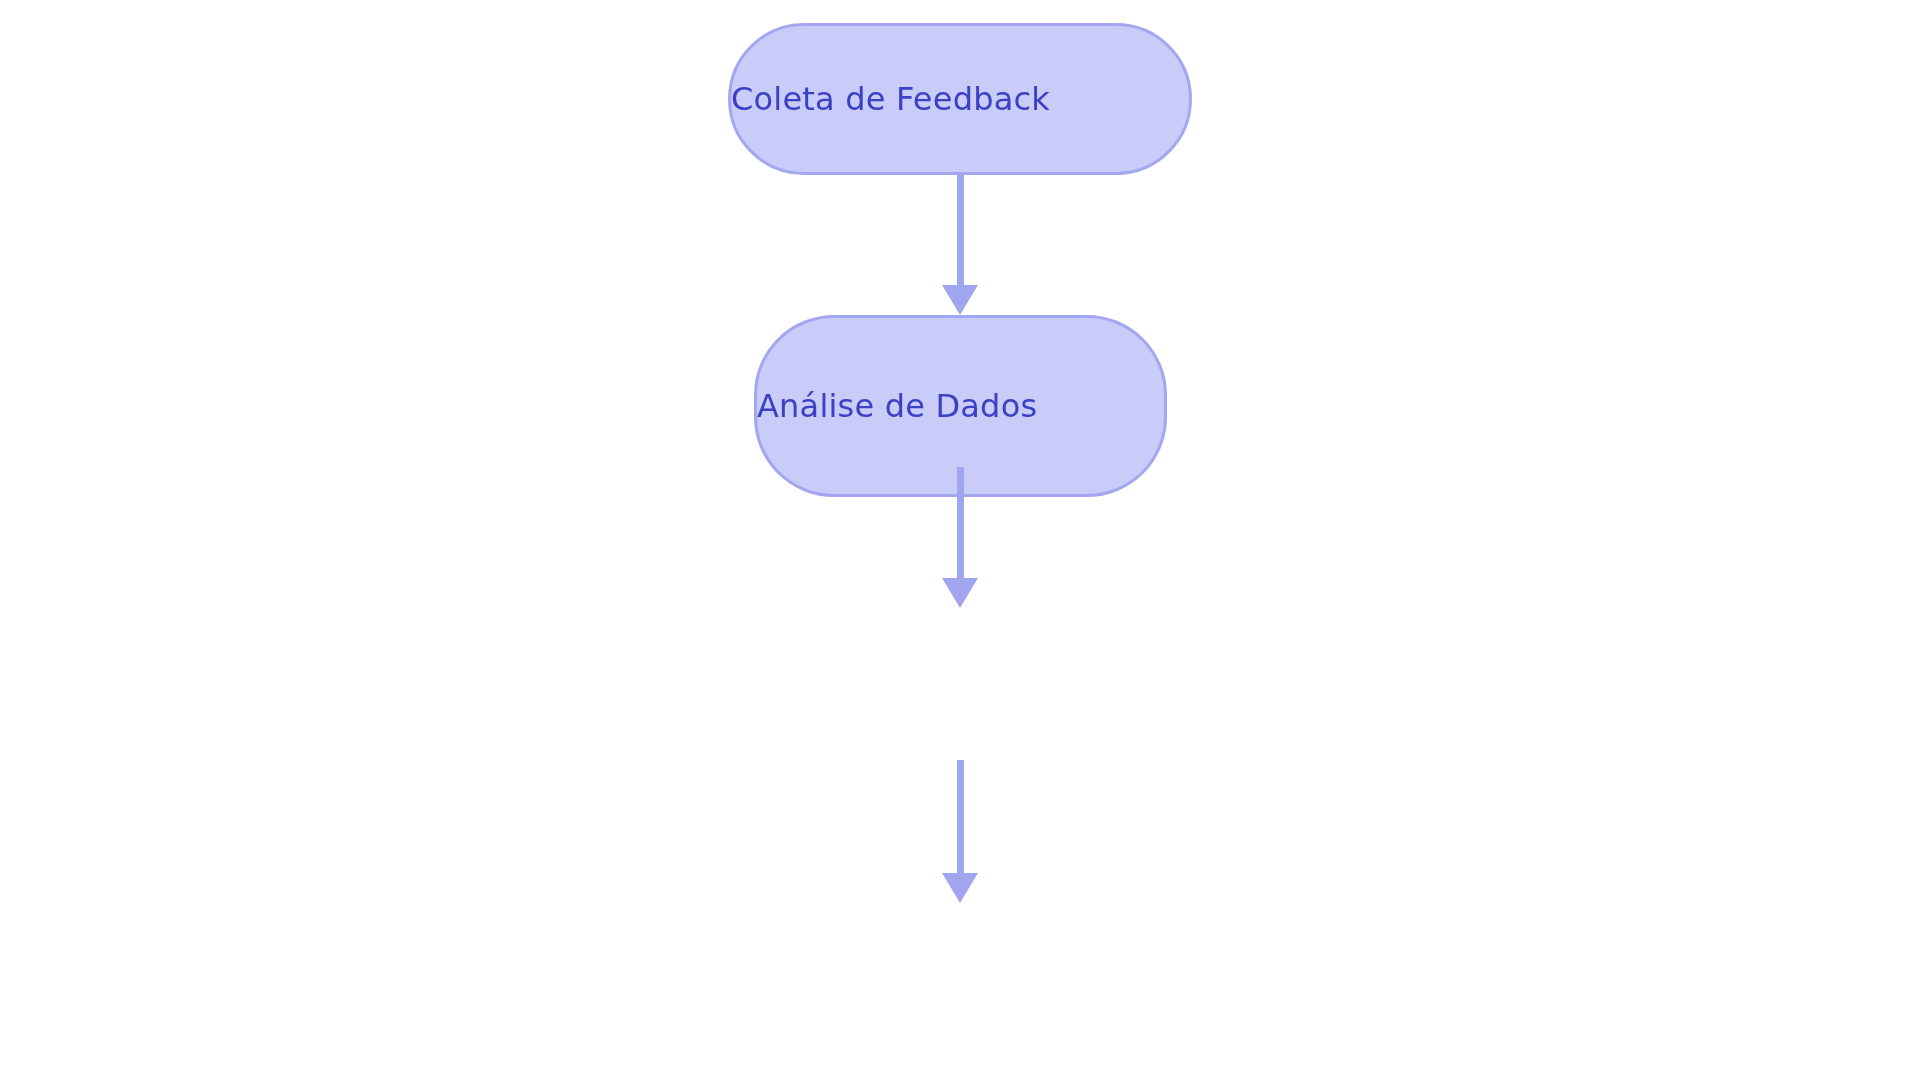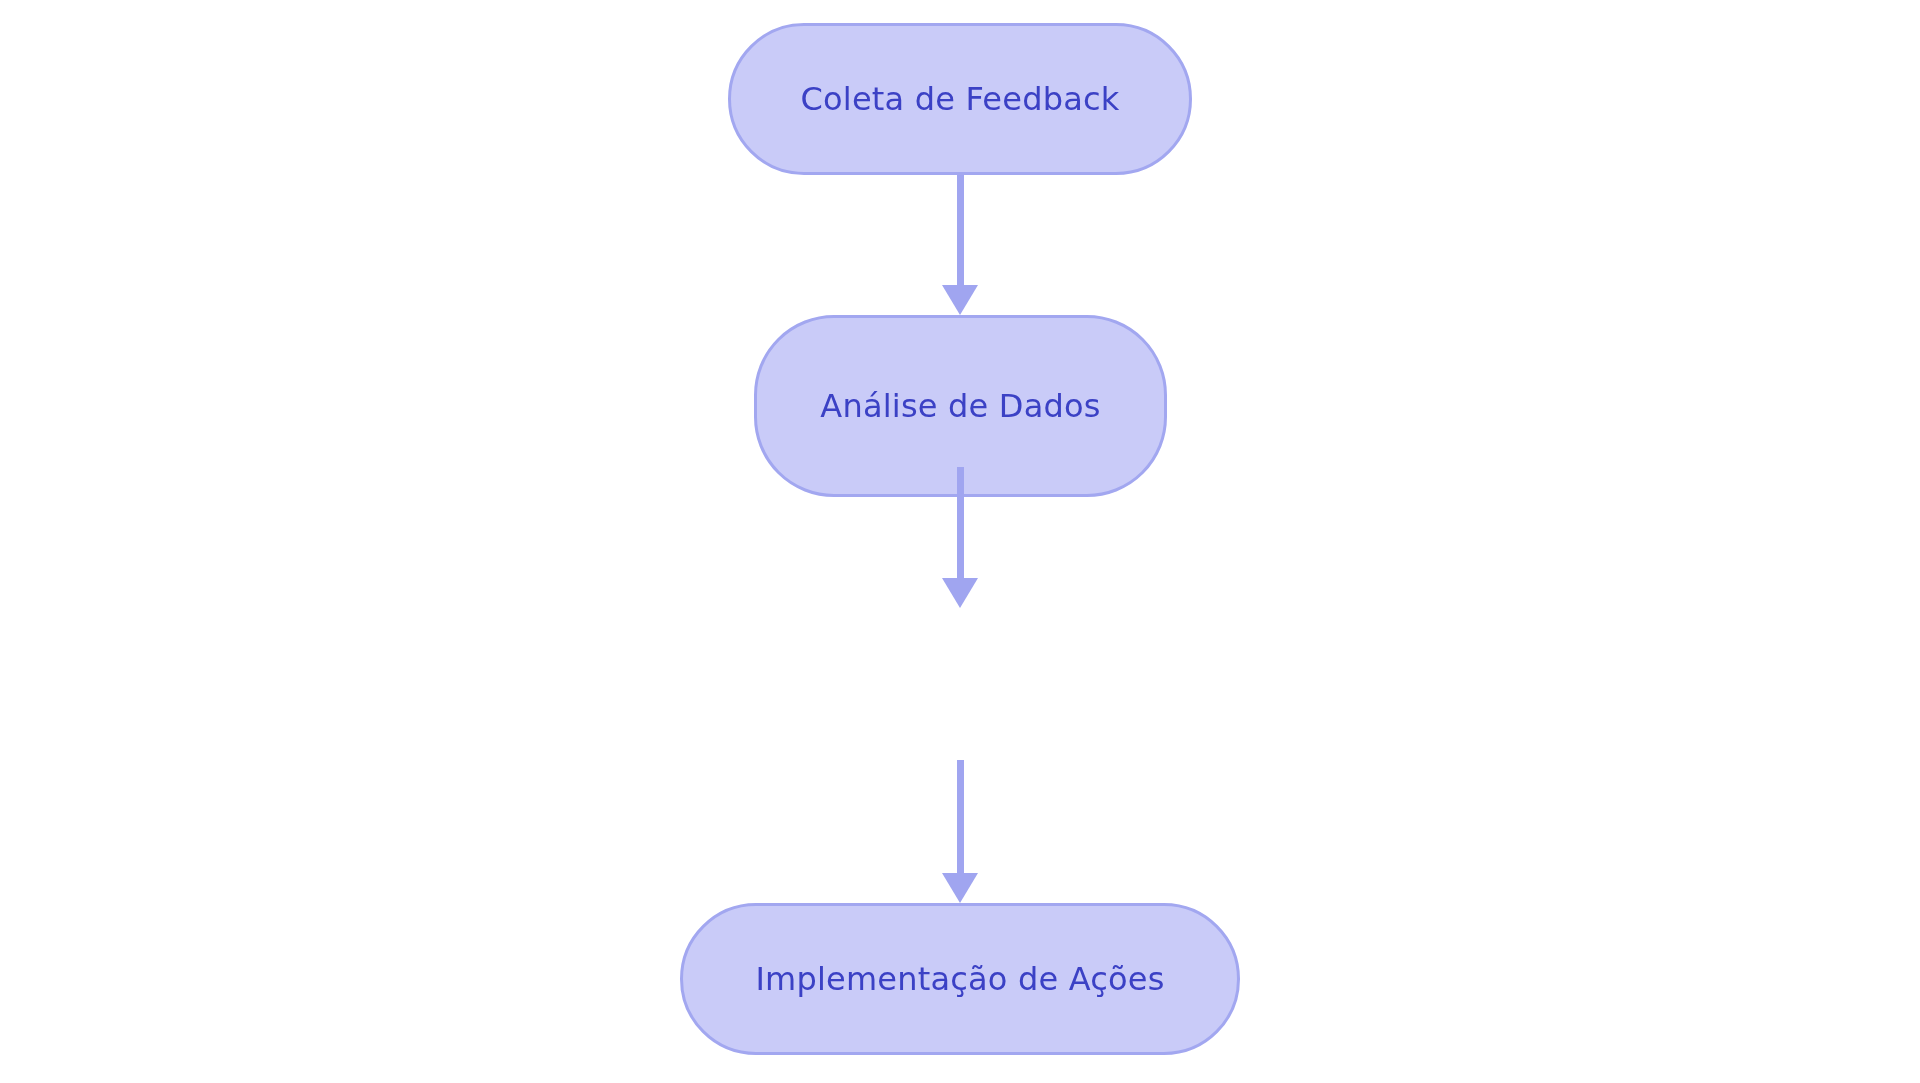--- a/index.html
+++ b/index.html
@@ -16,21 +16,21 @@
     font-family: "DejaVu Sans", "Liberation Sans", sans-serif;
   }
   .node {
     position: absolute;
     box-sizing: border-box;
     background: #C9CBF8;
     border: 3px solid #A2A7F0;
     border-radius: 80px;
     display: flex;
     align-items: center;
-    justify-content: center;
+    justify-content: flex-start;
   }
   .node-label {
     color: #3B41C5;
     font-size: 32px;
     line-height: 1;
     white-space: nowrap;
     letter-spacing: 0.2px;
   }
   #node-1 { left: 728px; top: 23px;  width: 464px; height: 152px; }
   #node-2 { left: 754px; top: 315px; width: 413px; height: 182px; }
@@ -83,17 +83,14 @@
     <div class="arrow-stem"></div>
     <div class="arrow-head"></div>
   </div>
 
 
   <div class="arrow" id="arrow-3">
     <div class="arrow-stem"></div>
     <div class="arrow-head"></div>
   </div>
 
-  <div class="node" id="node-4">
-    <span class="node-label">Implementação de Ações</span>
-  </div>
 
 </div>
 
 </body></html>

